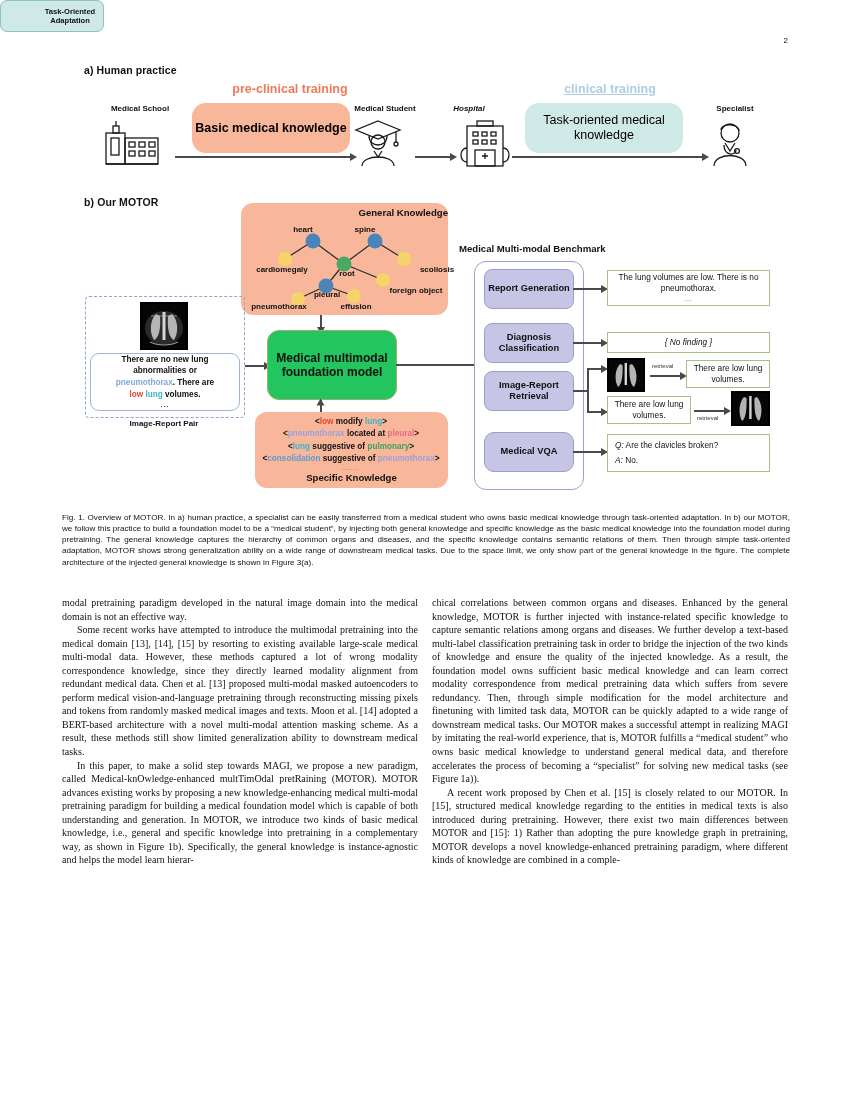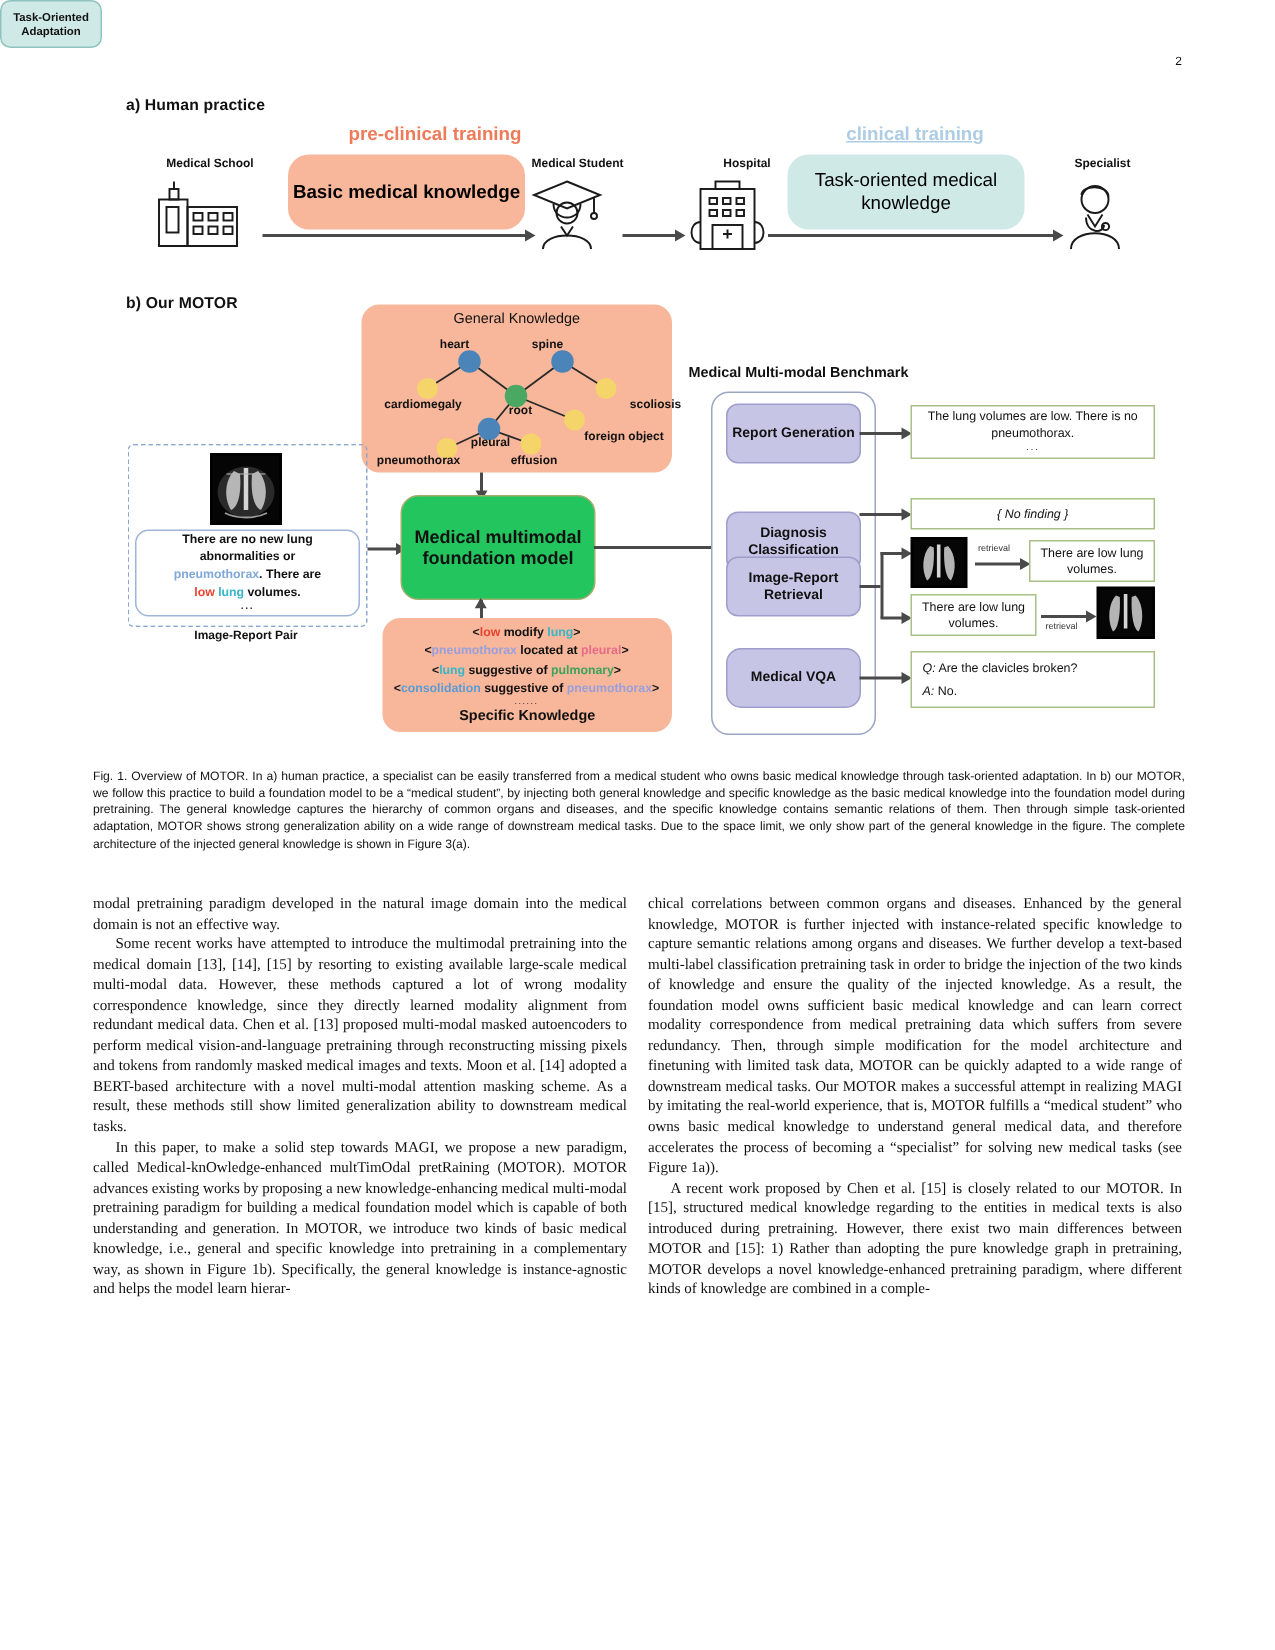--- a/index.html
+++ b/index.html
@@ -91,21 +91,21 @@
 
   <div class="fig">
 
     <div class="sectlabel" style="left:84px;top:64px;">a) Human practice</div>
 
     <div class="phaselabel c-orange" style="left:190px;top:82px;width:200px;">pre-clinical training</div>
     <div class="phaselabel c-blue" style="left:510px;top:82px;width:200px;text-decoration:underline;">clinical training</div>
 
     <div class="nodelabel" style="left:85px;top:104px;width:110px;">Medical School</div>
     <div class="nodelabel" style="left:330px;top:104px;width:110px;">Medical Student</div>
-    <div class="nodelabel" style="left:463px;top:104px;width:70px;">Hospital</div>
+    <div class="nodelabel" style="left:434px;top:104px;width:70px;font-style:italic;">Hospital</div>
     <div class="nodelabel" style="left:690px;top:104px;width:90px;">Specialist</div>
 
     <div class="pill pill-orange" style="left:192px;top:103px;width:158px;height:50px;">
       <span style="font-weight:bold;font-size:12.5px;line-height:1.2;">Basic medical knowledge</span>
     </div>
     <div class="pill pill-teal" style="left:525px;top:103px;width:158px;height:50px;">
       <span style="font-weight:normal;font-size:12.5px;line-height:1.2;">Task-oriented medical knowledge</span>
     </div>
 
     <svg style="position:absolute;left:103px;top:119px;" width="58" height="48" viewBox="0 0 58 48">
@@ -170,21 +170,21 @@
 
     <div class="arrowline" style="left:415px;top:156px;width:35px;"></div>
     <div class="arrowhead" style="left:450px;top:152.5px;"></div>
 
     <div class="arrowline" style="left:512px;top:156px;width:190px;"></div>
     <div class="arrowhead" style="left:702px;top:152.5px;"></div>
 
     <div class="sectlabel" style="left:84px;top:196px;">b) Our MOTOR</div>
 
     <div class="kbox kbox-general" style="left:241px;top:203px;width:207px;height:112px;"></div>
-    <div style="position:absolute;left:241px;top:207px;width:207px;text-align:center;font-weight:normal;font-size:9.6px;color:#111;">General Knowledge</div>
+    <div style="position:absolute;left:241px;top:207px;width:207px;text-align:right;font-weight:bold;font-size:9.6px;color:#111;">General Knowledge</div>
 
     <svg style="position:absolute;left:241px;top:203px;" width="207" height="112" viewBox="0 0 207 112">
       <g stroke="#2a2a2a" stroke-width="1.2" fill="none">
         <line x1="103" y1="61" x2="72" y2="38"></line>
         <line x1="103" y1="61" x2="134" y2="38"></line>
         <line x1="103" y1="61" x2="85" y2="83"></line>
         <line x1="103" y1="61" x2="142" y2="77"></line>
         <line x1="72" y1="38" x2="44" y2="56"></line>
         <line x1="134" y1="38" x2="163" y2="56"></line>
         <line x1="85" y1="83" x2="57" y2="96"></line>
@@ -251,33 +251,33 @@
       <div class="kline"><span>&lt;</span><span class="t-purple">pneumothorax</span><span> located at </span><span class="t-pink">pleural</span><span>&gt;</span></div>
       <div class="kline"><span>&lt;</span><span class="t-cyan">lung</span><span> suggestive of </span><span class="t-green">pulmonary</span><span>&gt;</span></div>
       <div class="kline"><span>&lt;</span><span class="t-blue">consolidation</span><span> suggestive of </span><span class="t-purple">pneumothorax</span><span>&gt;</span></div>
       <div class="dots" style="font-size:6px;">......</div>
     </div>
     <div style="position:absolute;left:255px;top:472px;width:193px;text-align:center;font-weight:bold;font-size:9.6px;color:#111;">Specific Knowledge</div>
 
     <div class="vline" style="left:320px;top:400px;height:12px;"></div>
     <div class="arrowhead" style="left:316.5px;top:398px;transform:rotate(-90deg);"></div>
 
-    <div class="kbox-adapt" style="left:400px;top:328px;width:66px;height:30px;display:flex;align-items:center;justify-content:center;">
+    <div class="kbox-adapt" style="left:400px;top:328px;width:66px;height:30px;display:flex;align-items:center;justify-content:center;padding-left:36px;">
       <span style="font-weight:bold;font-size:7.6px;line-height:1.2;text-align:center;color:#111;">Task-Oriented Adaptation</span>
     </div>
     <div class="arrowline" style="left:396px;top:364px;width:86px;"></div>
     <div class="arrowhead" style="left:480px;top:360.5px;"></div>
 
     <div style="position:absolute;left:459px;top:243px;font-weight:bold;font-size:9.6px;color:#111;">Medical Multi-modal Benchmark</div>
     <div class="benchbox" style="left:474px;top:261px;width:108px;height:227px;"></div>
 
     <div class="taskpill" style="left:484px;top:269px;width:88px;height:38px;">
       <span>Report Generation</span>
     </div>
-    <div class="taskpill" style="left:484px;top:323px;width:88px;height:38px;margin-top:18px;">
+    <div class="taskpill" style="left:484px;top:323px;width:88px;height:38px;">
       <span>Diagnosis Classification</span>
     </div>
     <div class="taskpill" style="left:484px;top:371px;width:88px;height:38px;">
       <span>Image-Report Retrieval</span>
     </div>
     <div class="taskpill" style="left:484px;top:432px;width:88px;height:38px;border-radius:10px;">
       <span>Medical VQA</span>
     </div>
 
     <div class="arrowline" style="left:573px;top:288px;width:30px;"></div>

